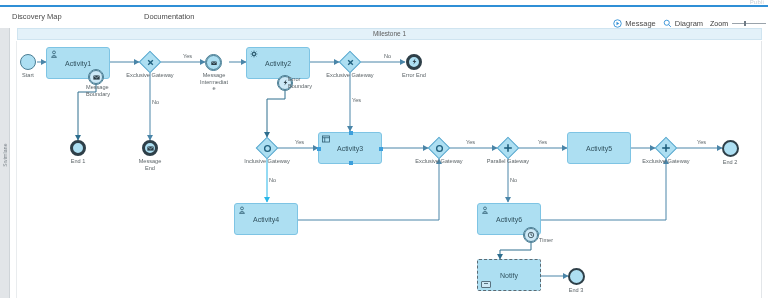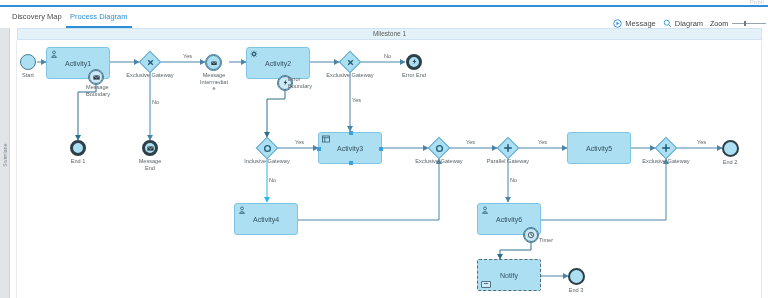--- a/index.html
+++ b/index.html
@@ -91,21 +91,21 @@
 
 <div id="app">
 
   <div class="topstrip">
     <span class="ghost">Publi</span>
   </div>
   <div class="topline"></div>
 
   <div class="tabbar">
     <div class="tab" id="tab-discovery">Discovery Map</div>
-    <div class="tab active" id="tab-process">Process Diagram</div>
+    <div class="tab" id="tab-docs">Documentation</div>
 
     <div class="toolbar">
       <div class="tbtn">
         <span>
           <svg width="9" height="9" viewBox="0 0 12 12">
               <circle cx="6" cy="6" r="5" fill="none" stroke="#2f8fd6" stroke-width="1.2"></circle>
               <polygon points="4.7,3.7 8.3,6 4.7,8.3" fill="#2f8fd6"></polygon>
             </svg>
         </span>
         <span>Message</span>

